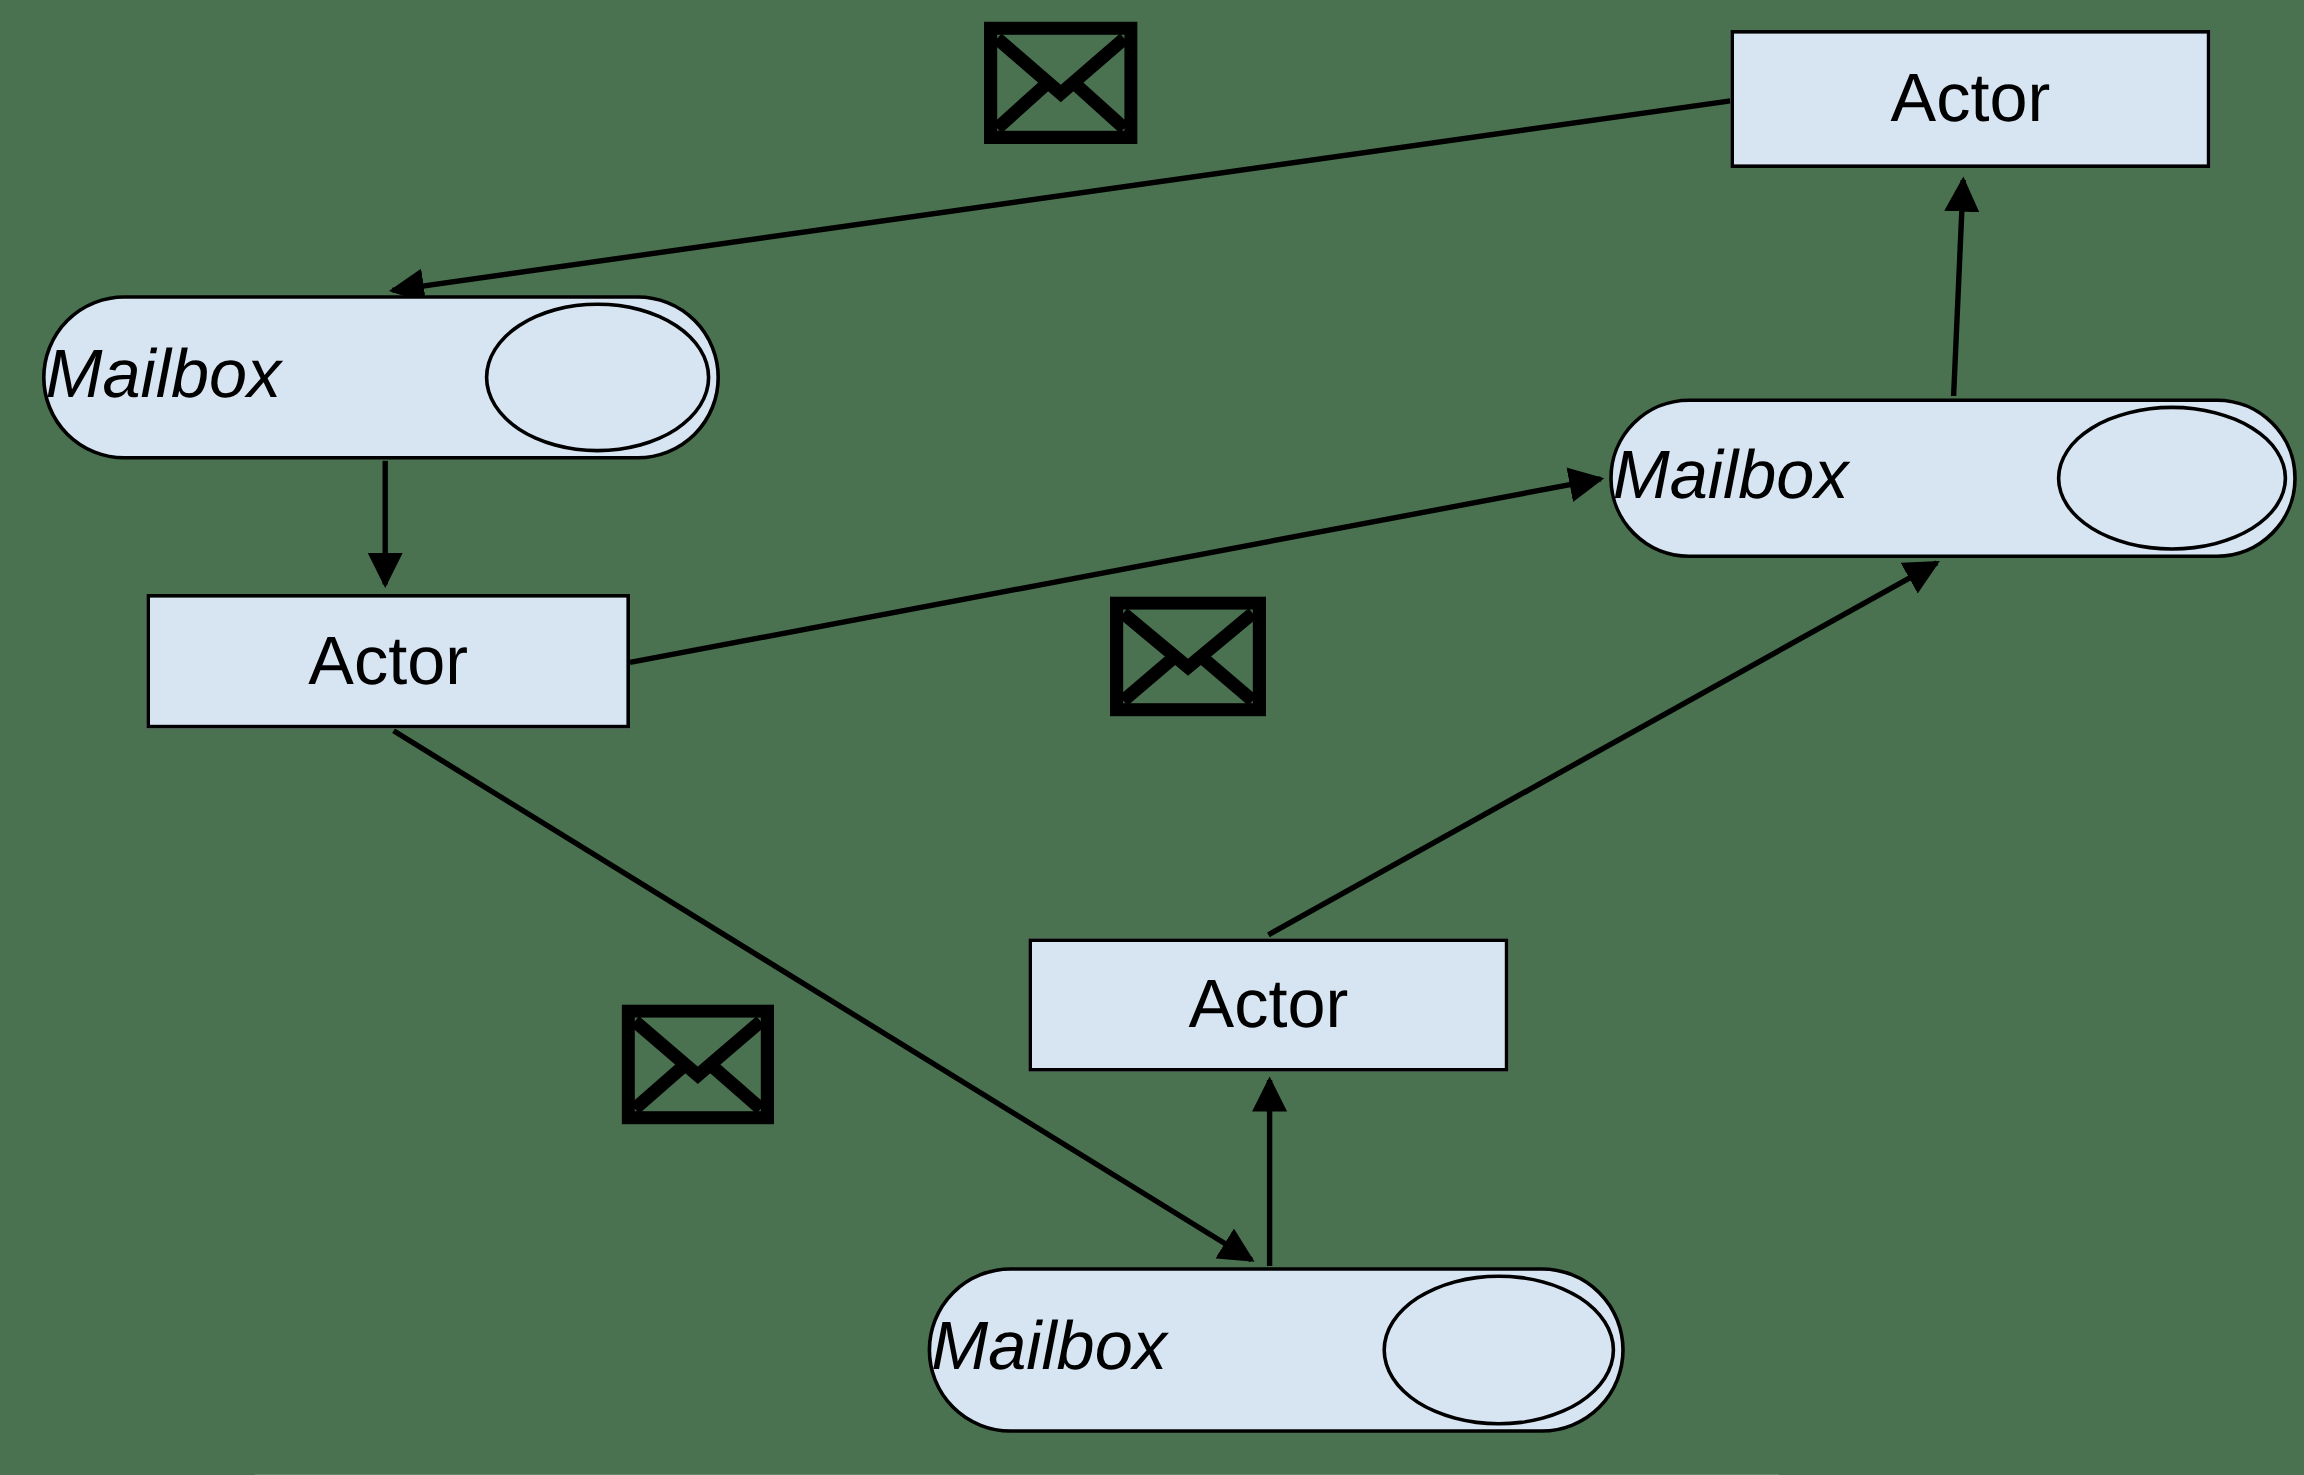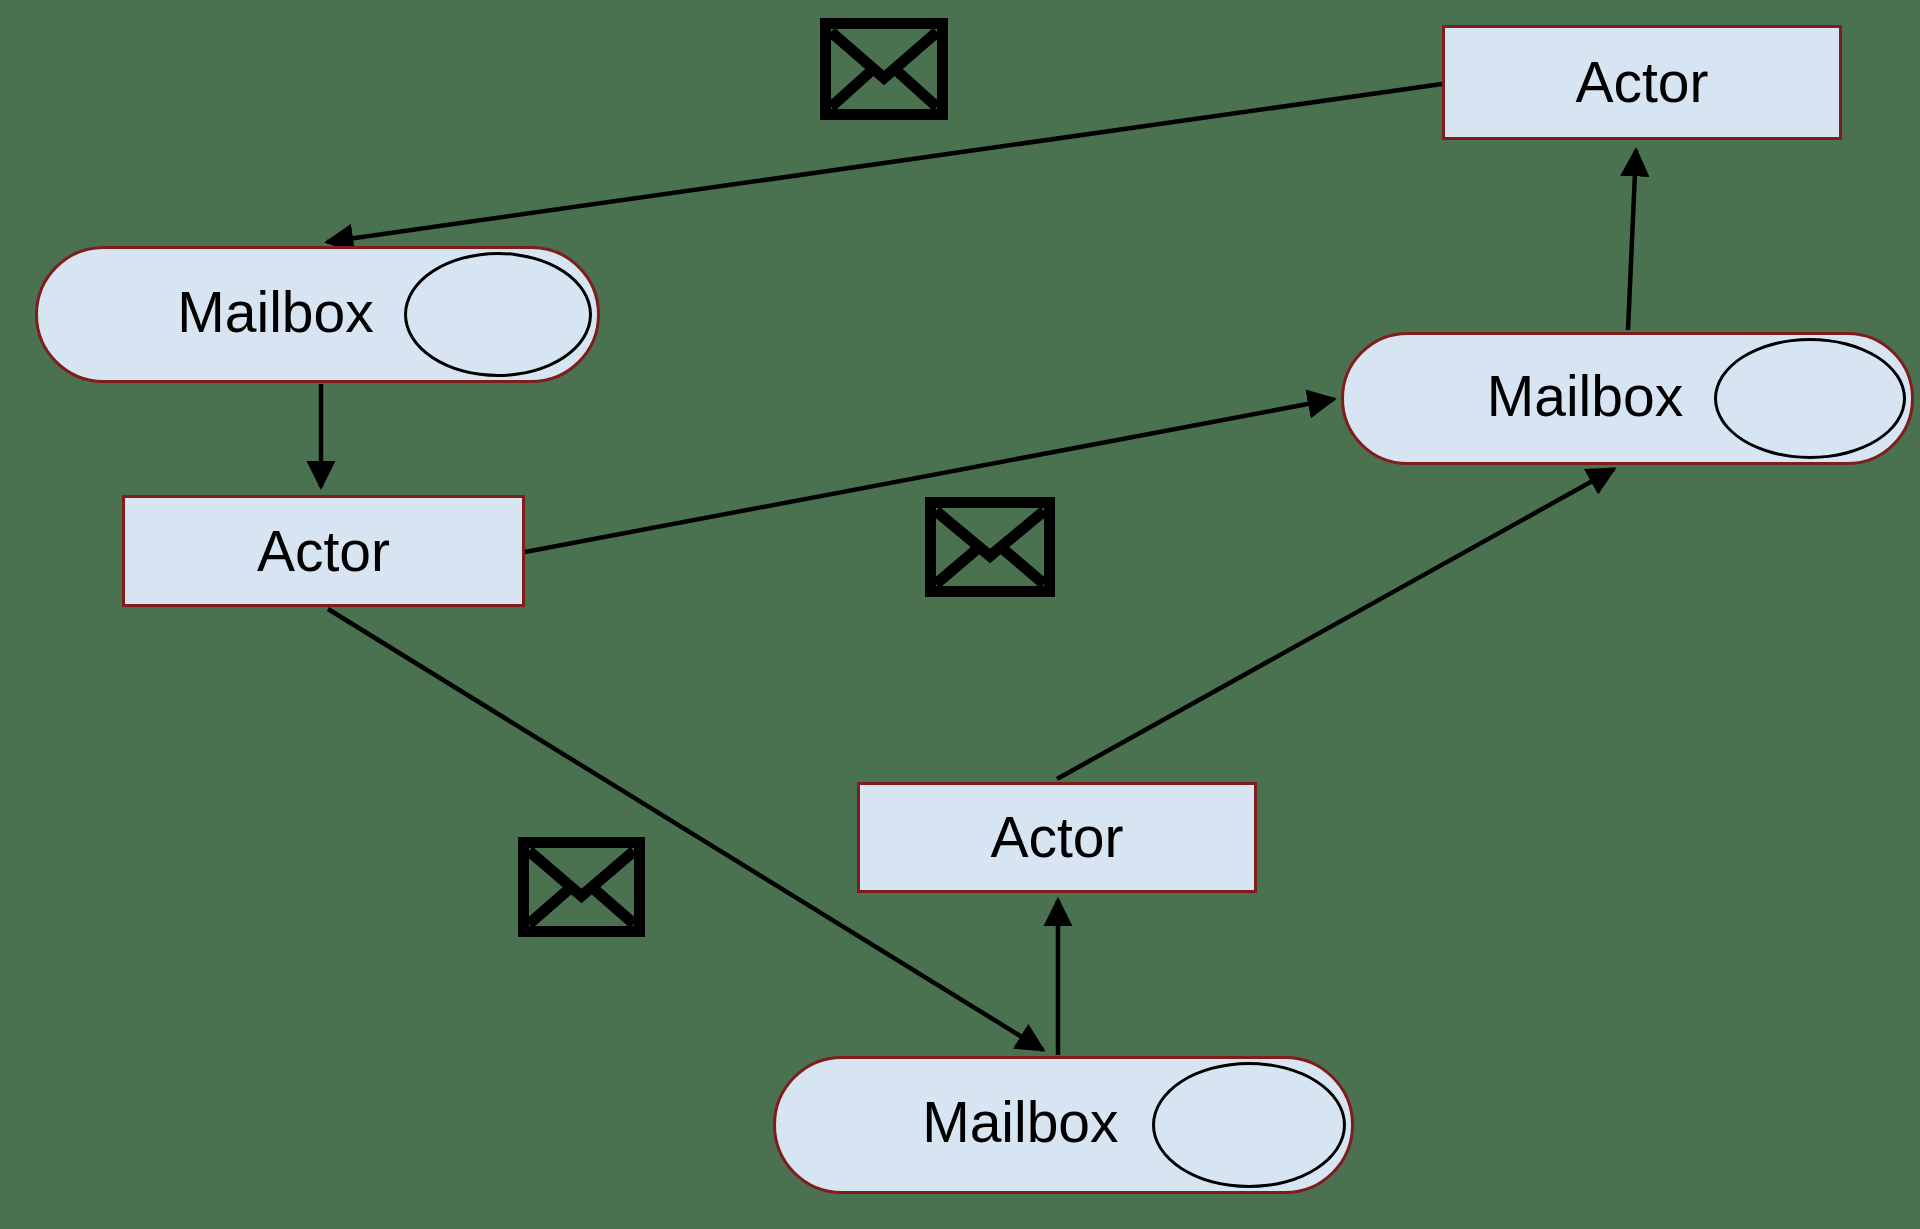--- a/index.html
+++ b/index.html
@@ -16,21 +16,21 @@
   .arrows {
     position: absolute;
     left: 0;
     top: 0;
     width: 1920px;
     height: 1229px;
   }
   .node {
     position: absolute;
     box-sizing: border-box;
-    border: 3px solid #7f1d1d;
+    border: 3px solid #000000;
   }
   .actor {
     display: flex;
     align-items: center;
     justify-content: center;
   }
   .mailbox {
     border-radius: 70px;
   }
   .mailbox .queue-circle {
@@ -51,21 +51,22 @@
     color: #000;
     white-space: nowrap;
   }
   .actor .label {
     position: static;
     transform: none;
   }
   .mailbox .label {
     left: 0;
     width: 85%;
-    text-align: center;
+    text-align: left;
+    font-style: italic;
   }
   .envelope {
     position: absolute;
   }
 </style>
 </head>
 <body>
 
 <div class="canvas" id="canvas" style="background: rgb(74, 114, 80);">
 

